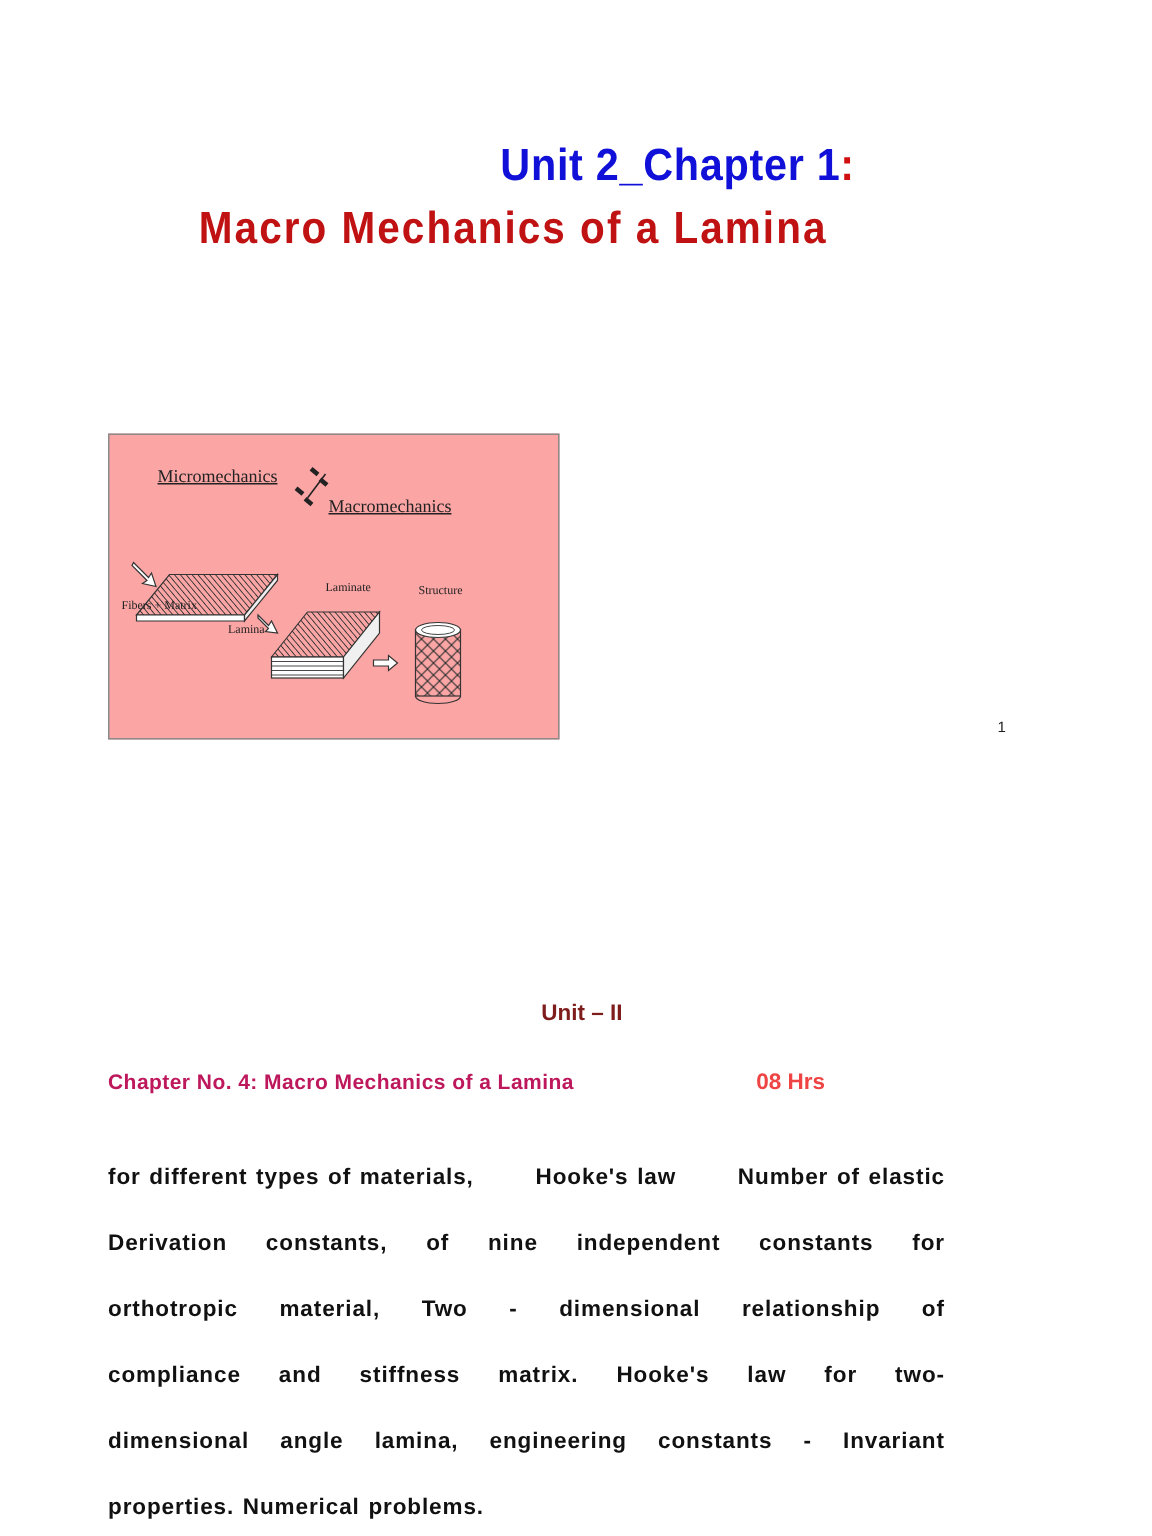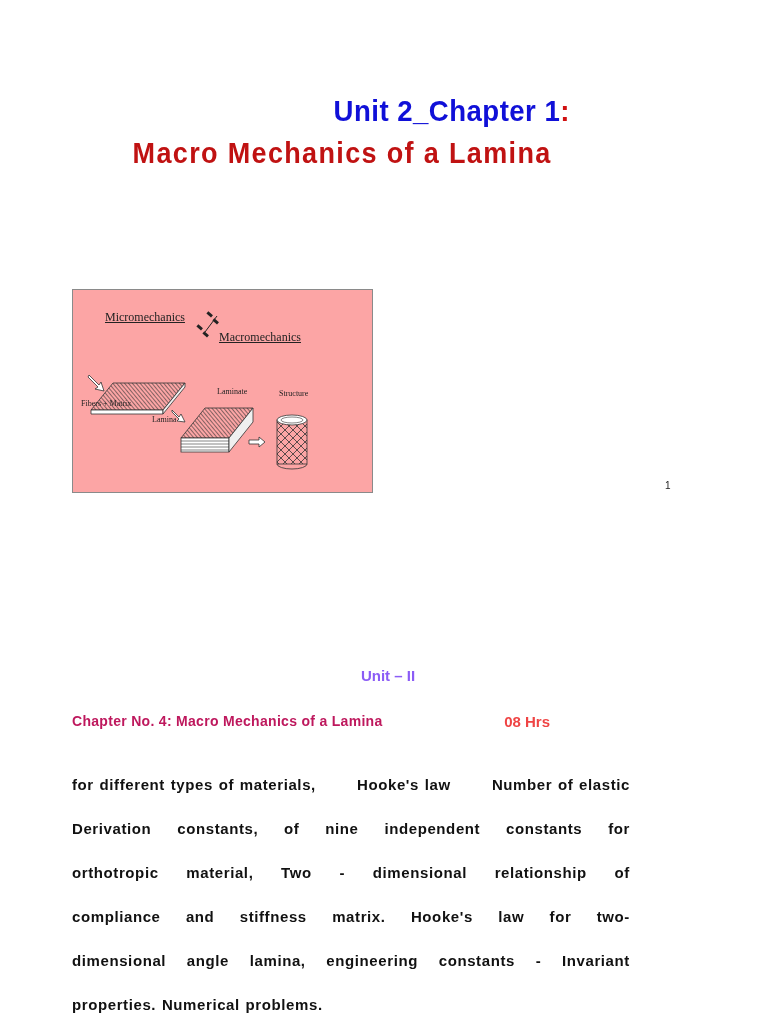--- a/index.html
+++ b/index.html
@@ -83,21 +83,21 @@
     }
 
     .unit-heading {
       position: absolute;
       left: 0;
       width: 768px;
       top: 127px;
       text-align: center;
       font-size: 15px;
       font-weight: bold;
-      color: #8b5cf6;
+      color: #7f1d1d;
       padding-left: 8px;
       box-sizing: border-box;
     }
     .chapter-heading {
       position: absolute;
       left: 72px;
       top: 173px;
       font-size: 14px;
       font-weight: bold;
       color: #be185d;

